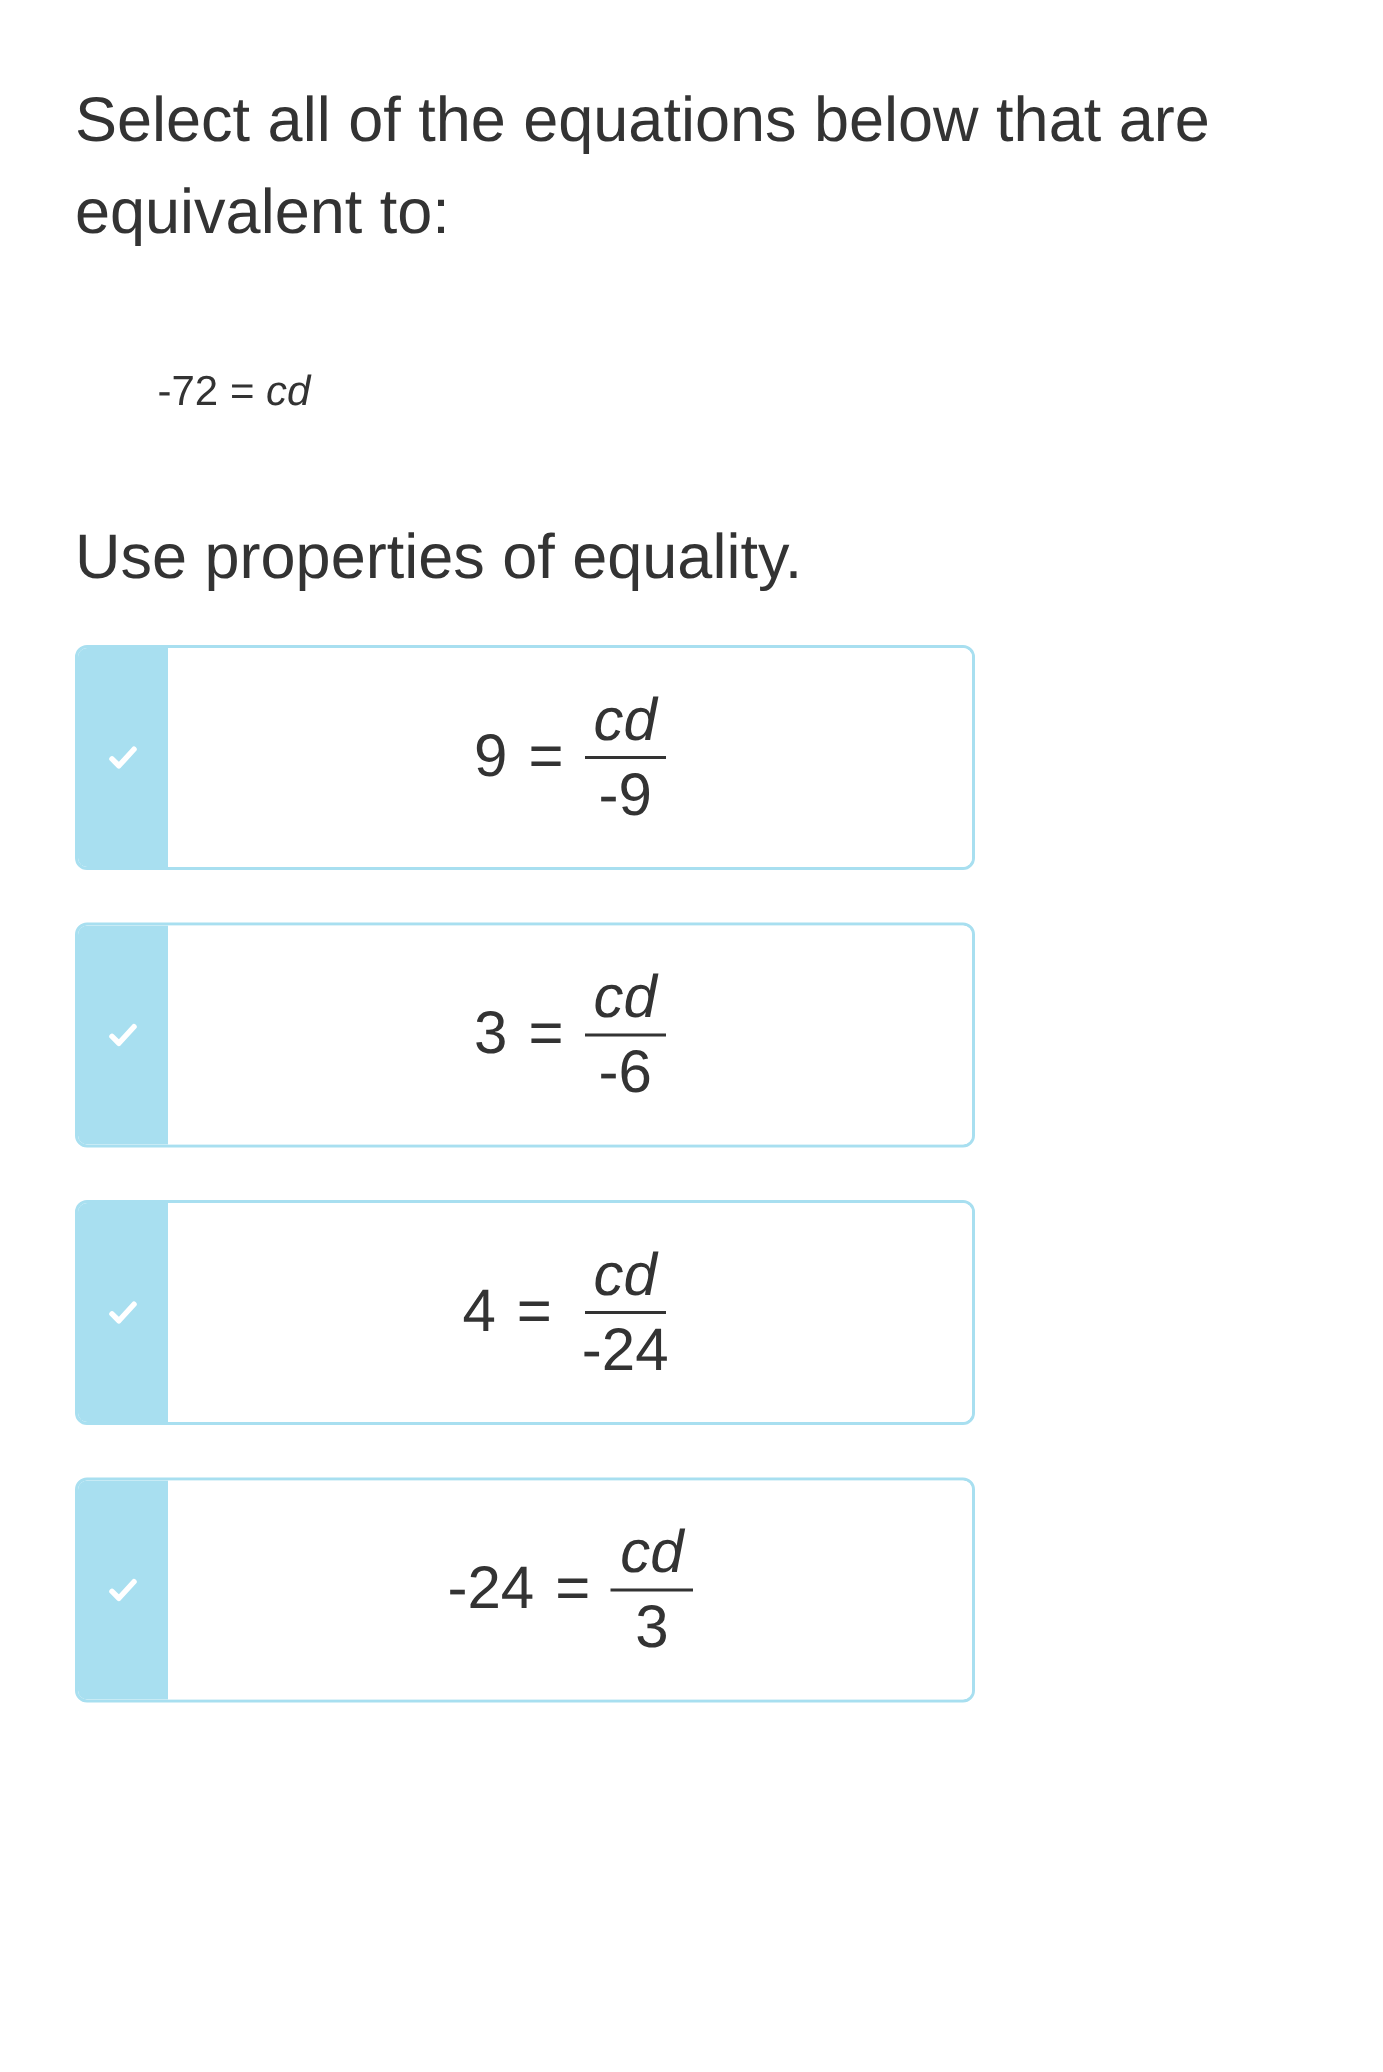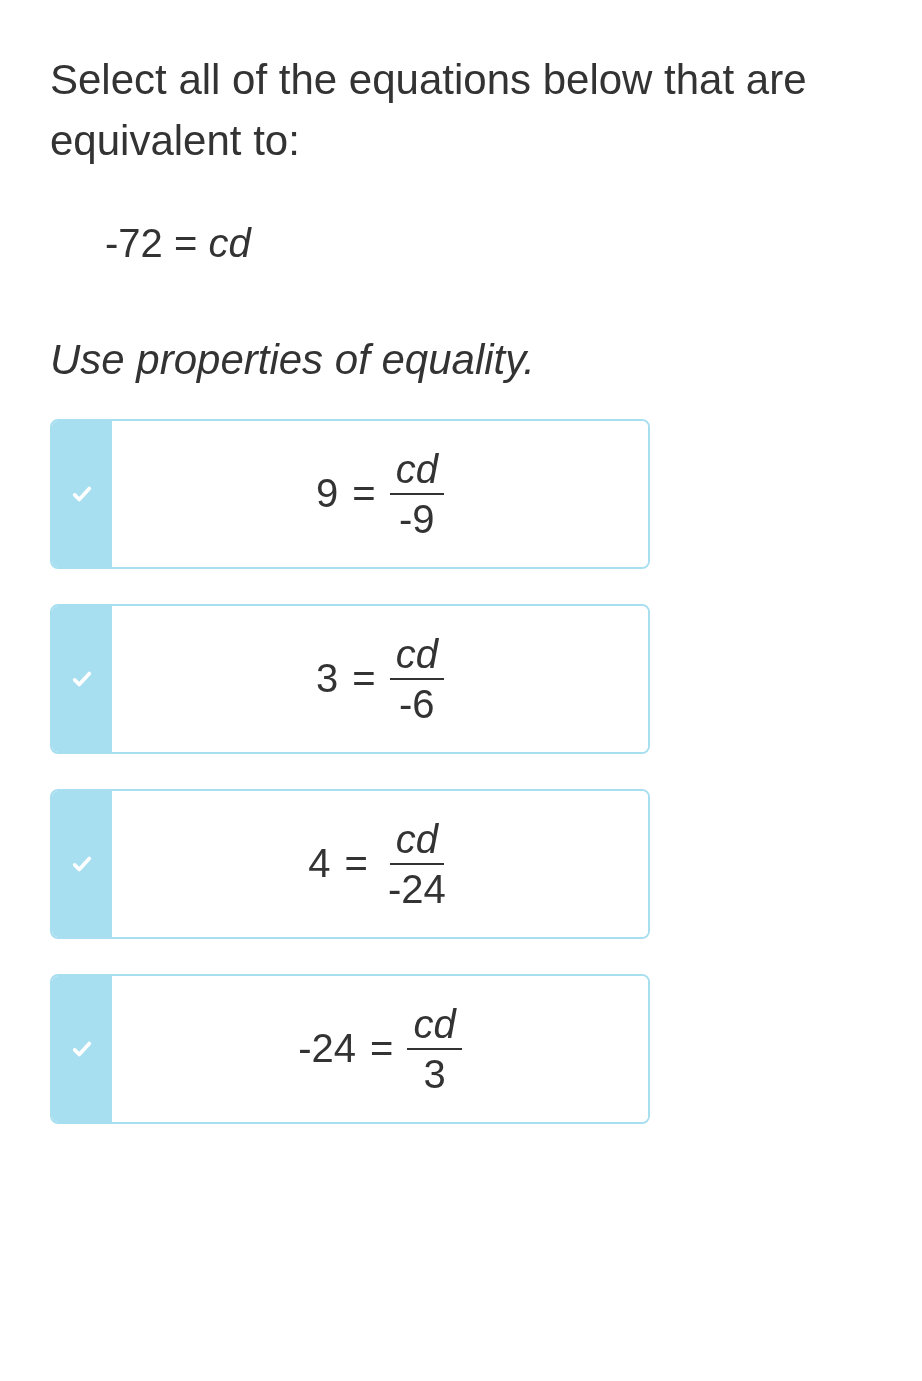--- a/index.html
+++ b/index.html
@@ -6,35 +6,34 @@
     body {
       font-family: Verdana, Arial, sans-serif;
       background: #ffffff;
       padding: 50px 50px 40px 50px;
       width: 922px;
       color: #333;
     }
     .instruction {
       font-size: 42px;
       line-height: 1.45;
-      margin-bottom: 49px;
+      margin-bottom: 73px;
       color: #333;
     }
     .given-eq {
-      font-size: 40px;
+      font-size: 28px;
       margin-left: 55px;
       margin-bottom: 70px;
       color: #333;
     }
     .given-eq .var { font-style: italic; }
     .hint {
       font-size: 42px;
       margin-bottom: 35px;
       color: #333;
-      font-style: italic;
     }
     .option {
       display: flex;
       align-items: stretch;
       width: 600px;
       margin-bottom: 35px;
       border: 2px solid #a8dff0;
       border-radius: 8px;
       overflow: hidden;
       height: 150px;

